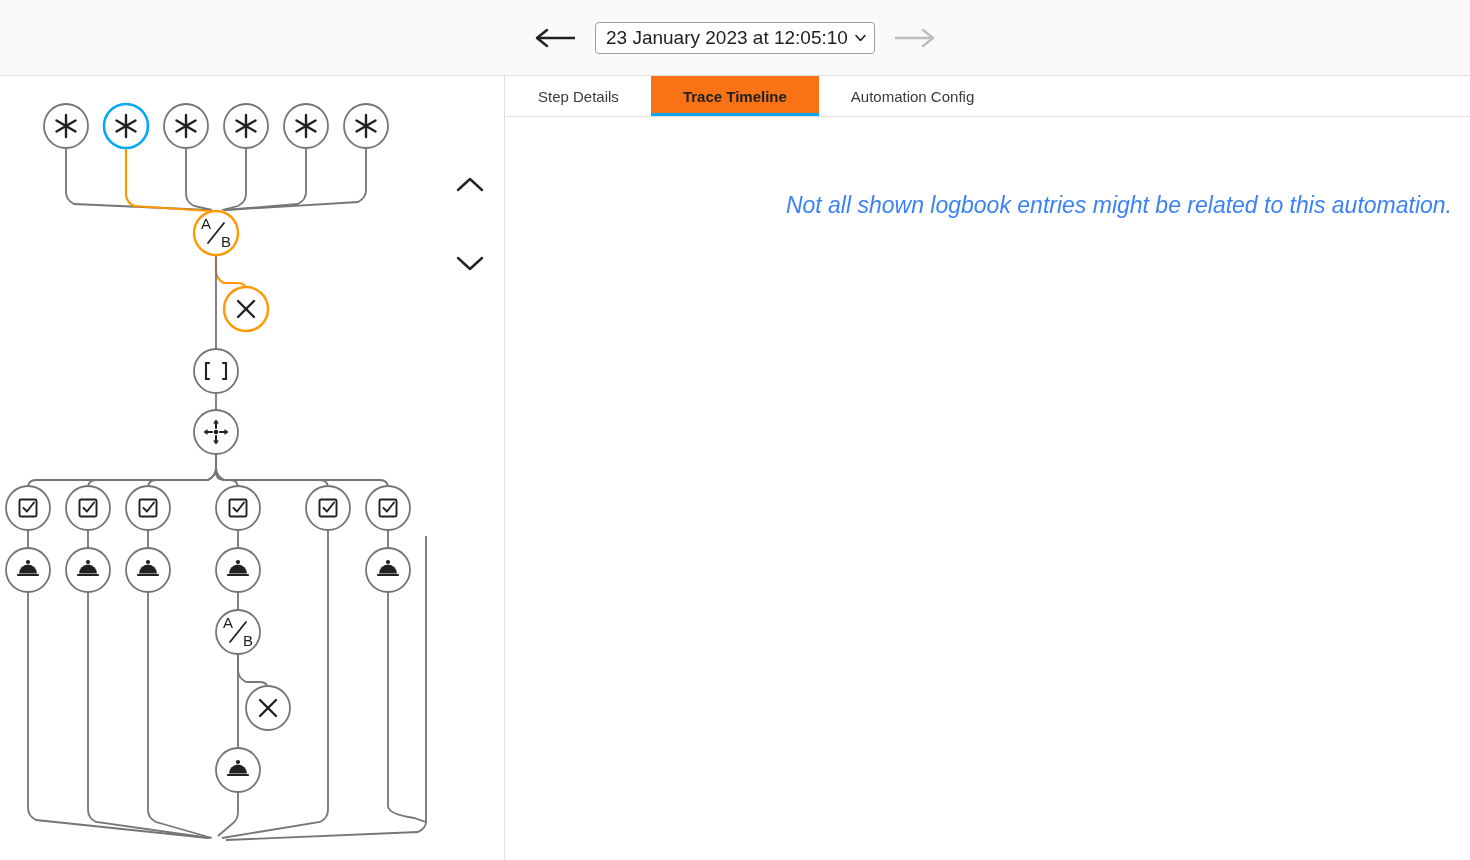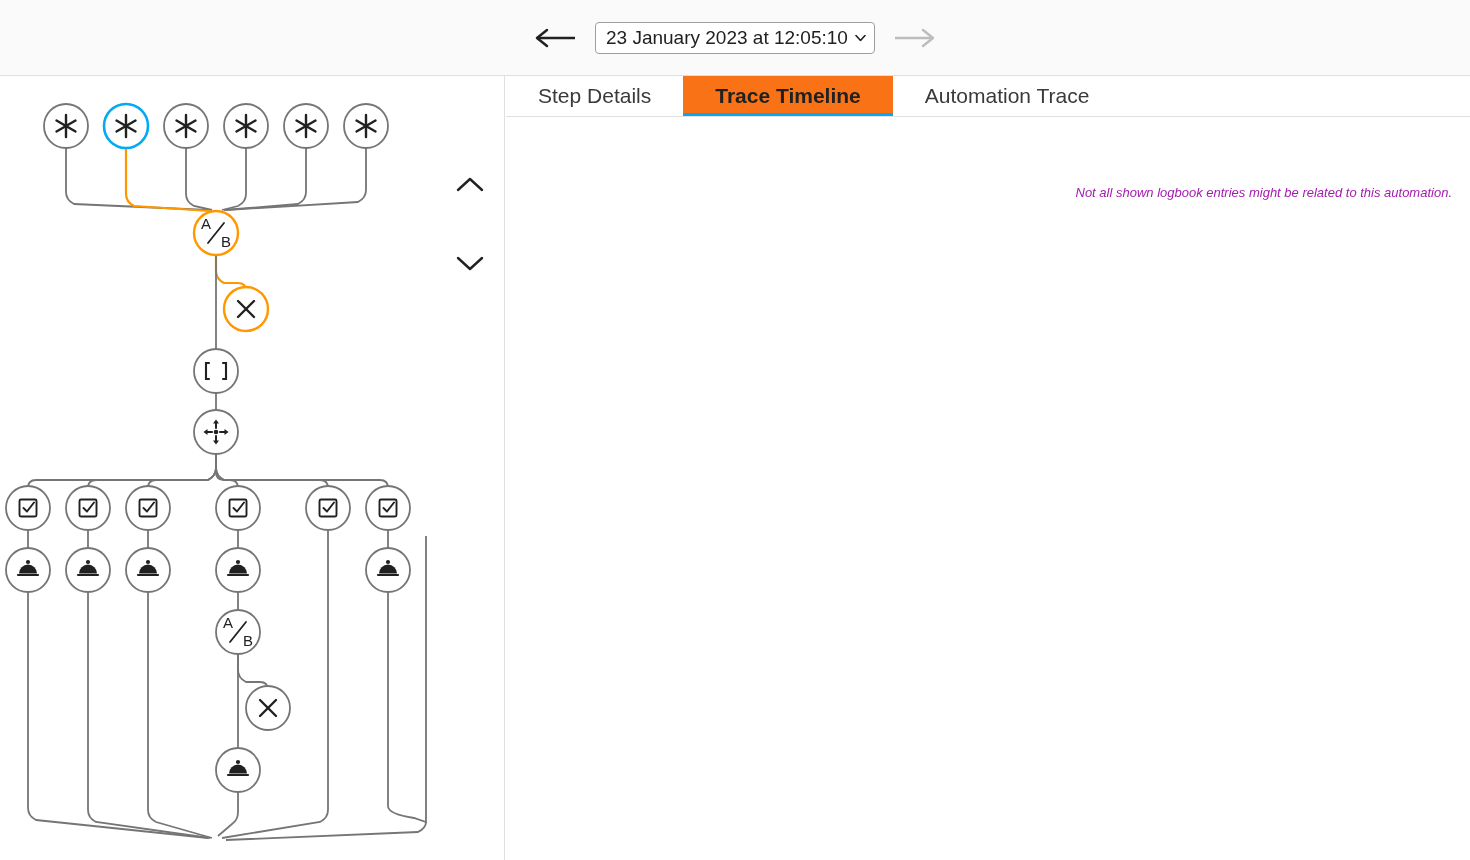--- a/index.html
+++ b/index.html
@@ -80,45 +80,46 @@
   }
   .tabs {
     display: flex; align-items: stretch;
     height: 41px;
     border-bottom: 1px solid #e0e0e0;
     background: #ffffff;
   }
   .tab {
     display: flex; align-items: center;
     padding: 0 32px;
-    font-size: 21px;
+    font-size: 15px;
     color: #3a3a3a;
     cursor: pointer;
     position: relative;
     white-space: nowrap;
   }
   .tab.active {
     color: #212121;
     font-weight: bold;
     background: #f97316;
   }
   .tab.active::after {
     content: "";
     position: absolute; left: 0; right: 0; bottom: 0;
     height: 3px; background: #03a9f4;
   }
   .panel-body {
     padding: 68px 10px 0 0;
     text-align: right;
   }
   .notice {
-    font-size: 13px;
+    font-size: 23px;
     font-style: italic;
-    color: #a21caf;
+    color: #3b82f6;
     padding-right: 8px;
+    margin-top: 7px;
   }
 </style>
 </head>
 <body>
 
 <div id="app">
 
   <div class="topbar">
     <div class="topbar-inner">
       <div class="arrow-btn" title="previous trace">
@@ -369,21 +370,21 @@
 
   <div class="right-pane">
     <div class="tabs">
       <div class="tab">
         <span>Step Details</span>
       </div>
       <div class="tab active">
         <span>Trace Timeline</span>
       </div>
       <div class="tab">
-        <span>Automation Trace</span>
+        <span>Automation Config</span>
       </div>
     </div>
 
     <div class="panel-body">
       <div class="notice">Not all shown logbook entries might be related to this automation.</div>
     </div>
   </div>
 
 </div>
 

